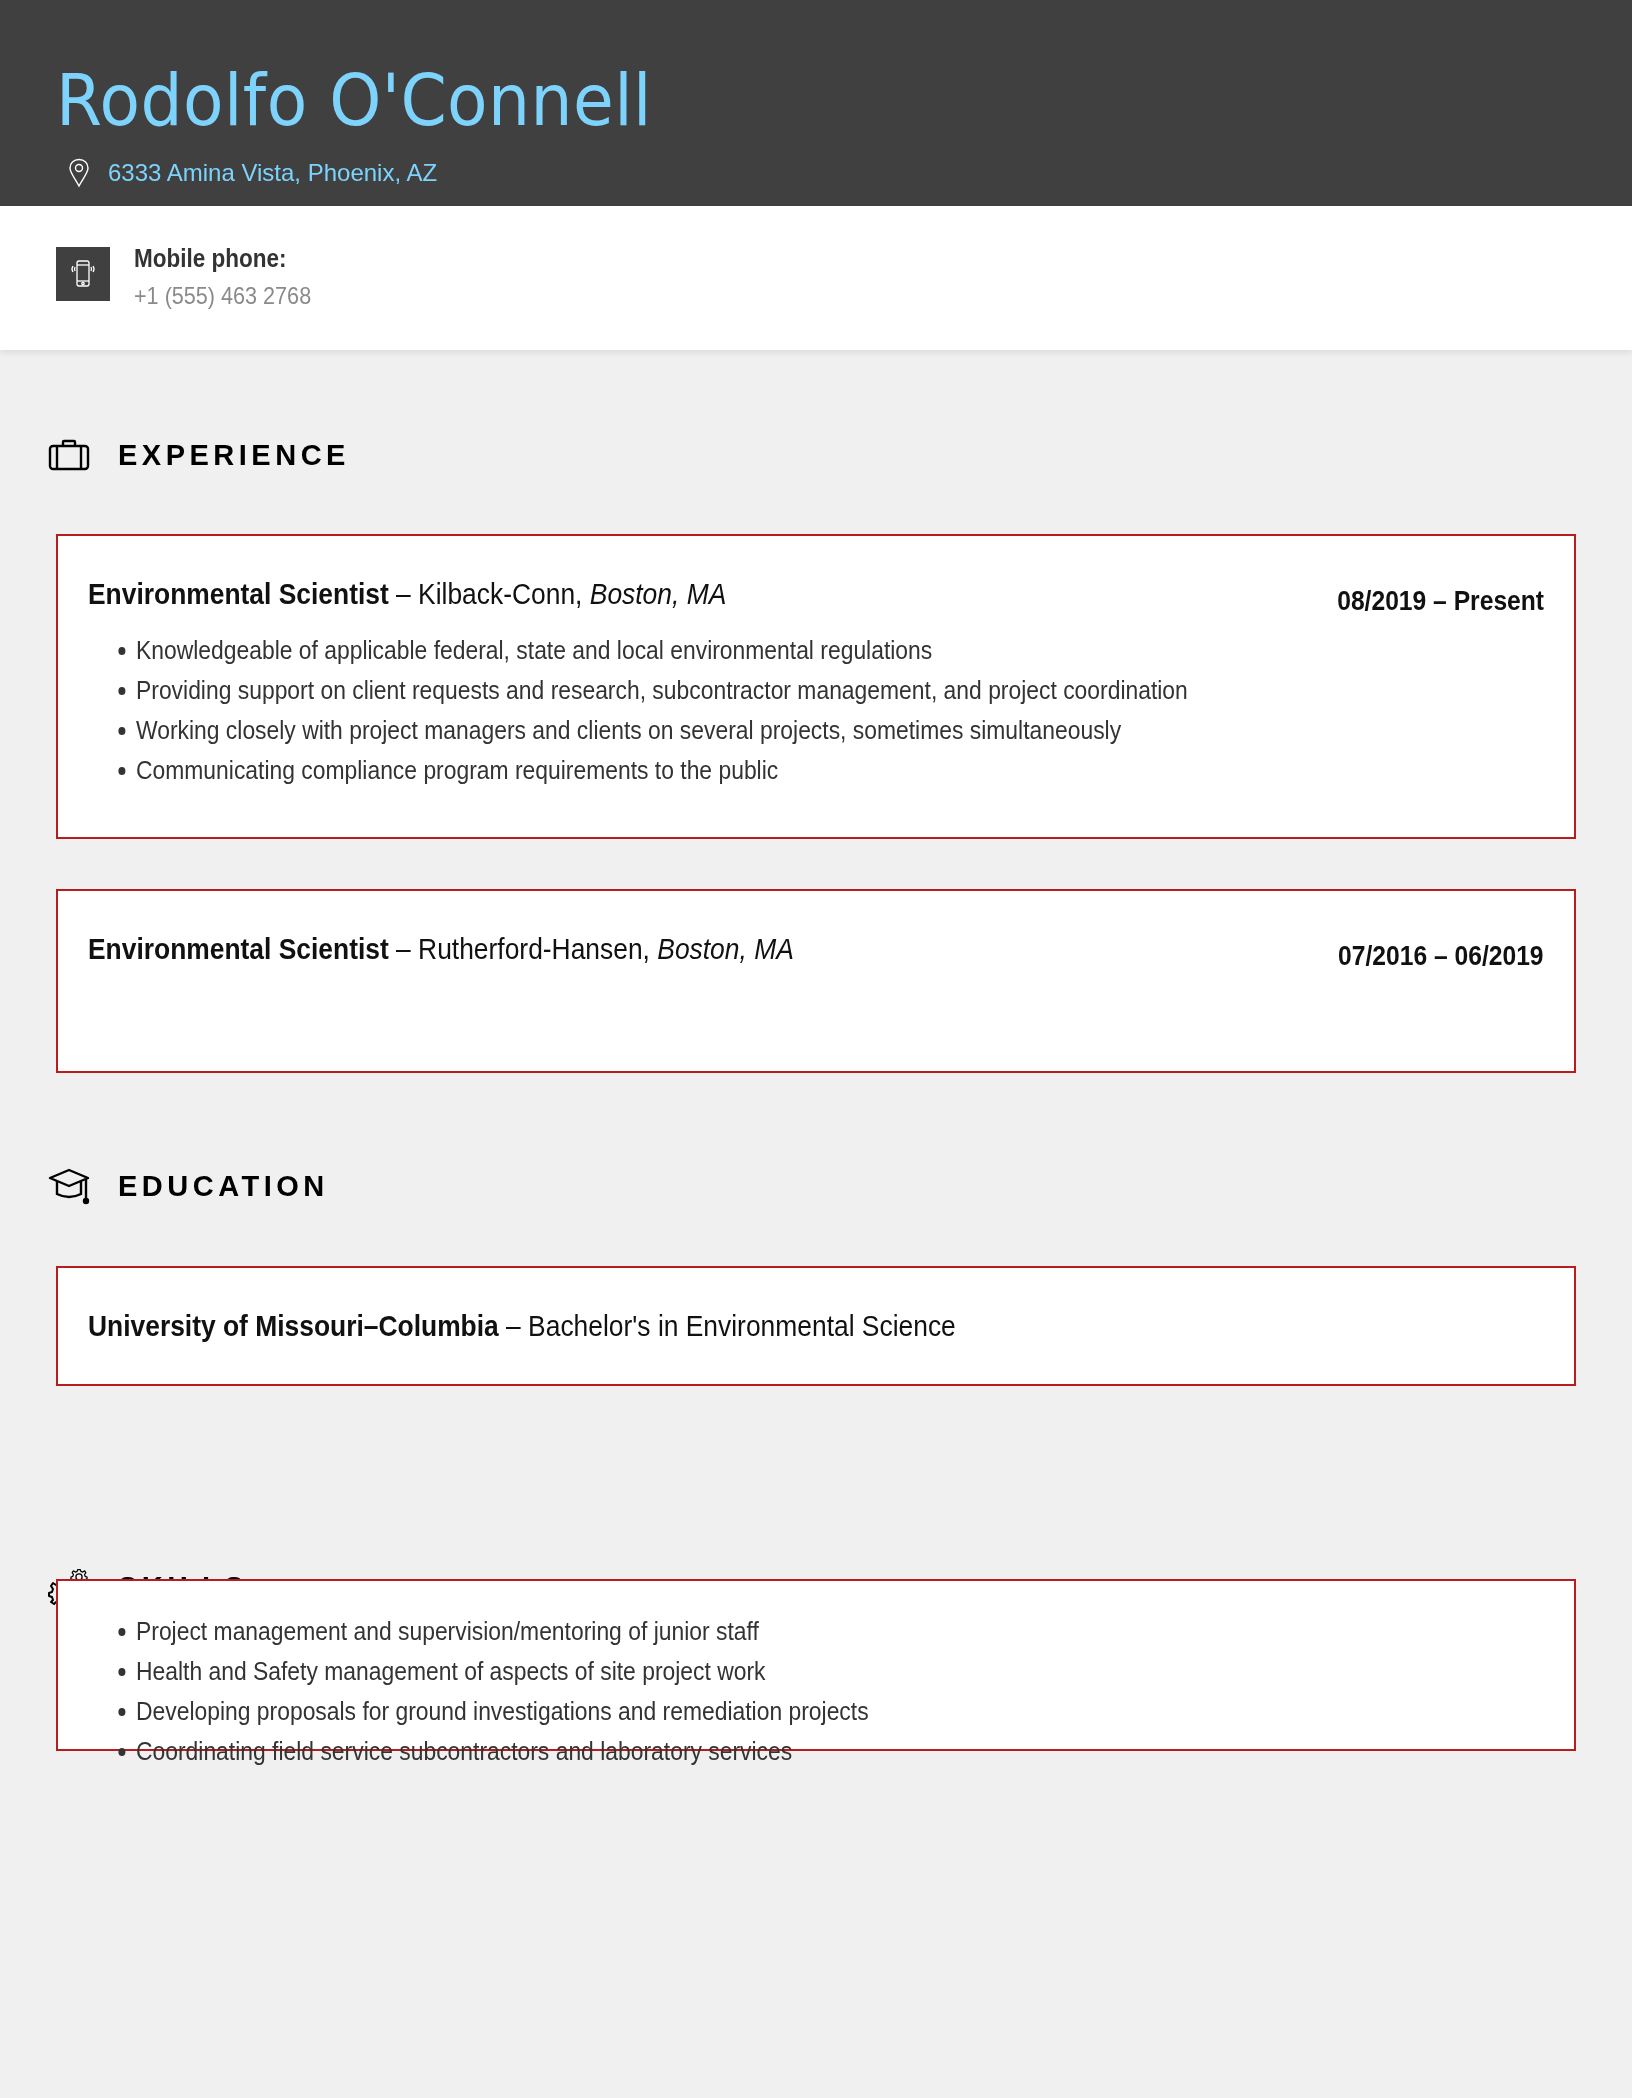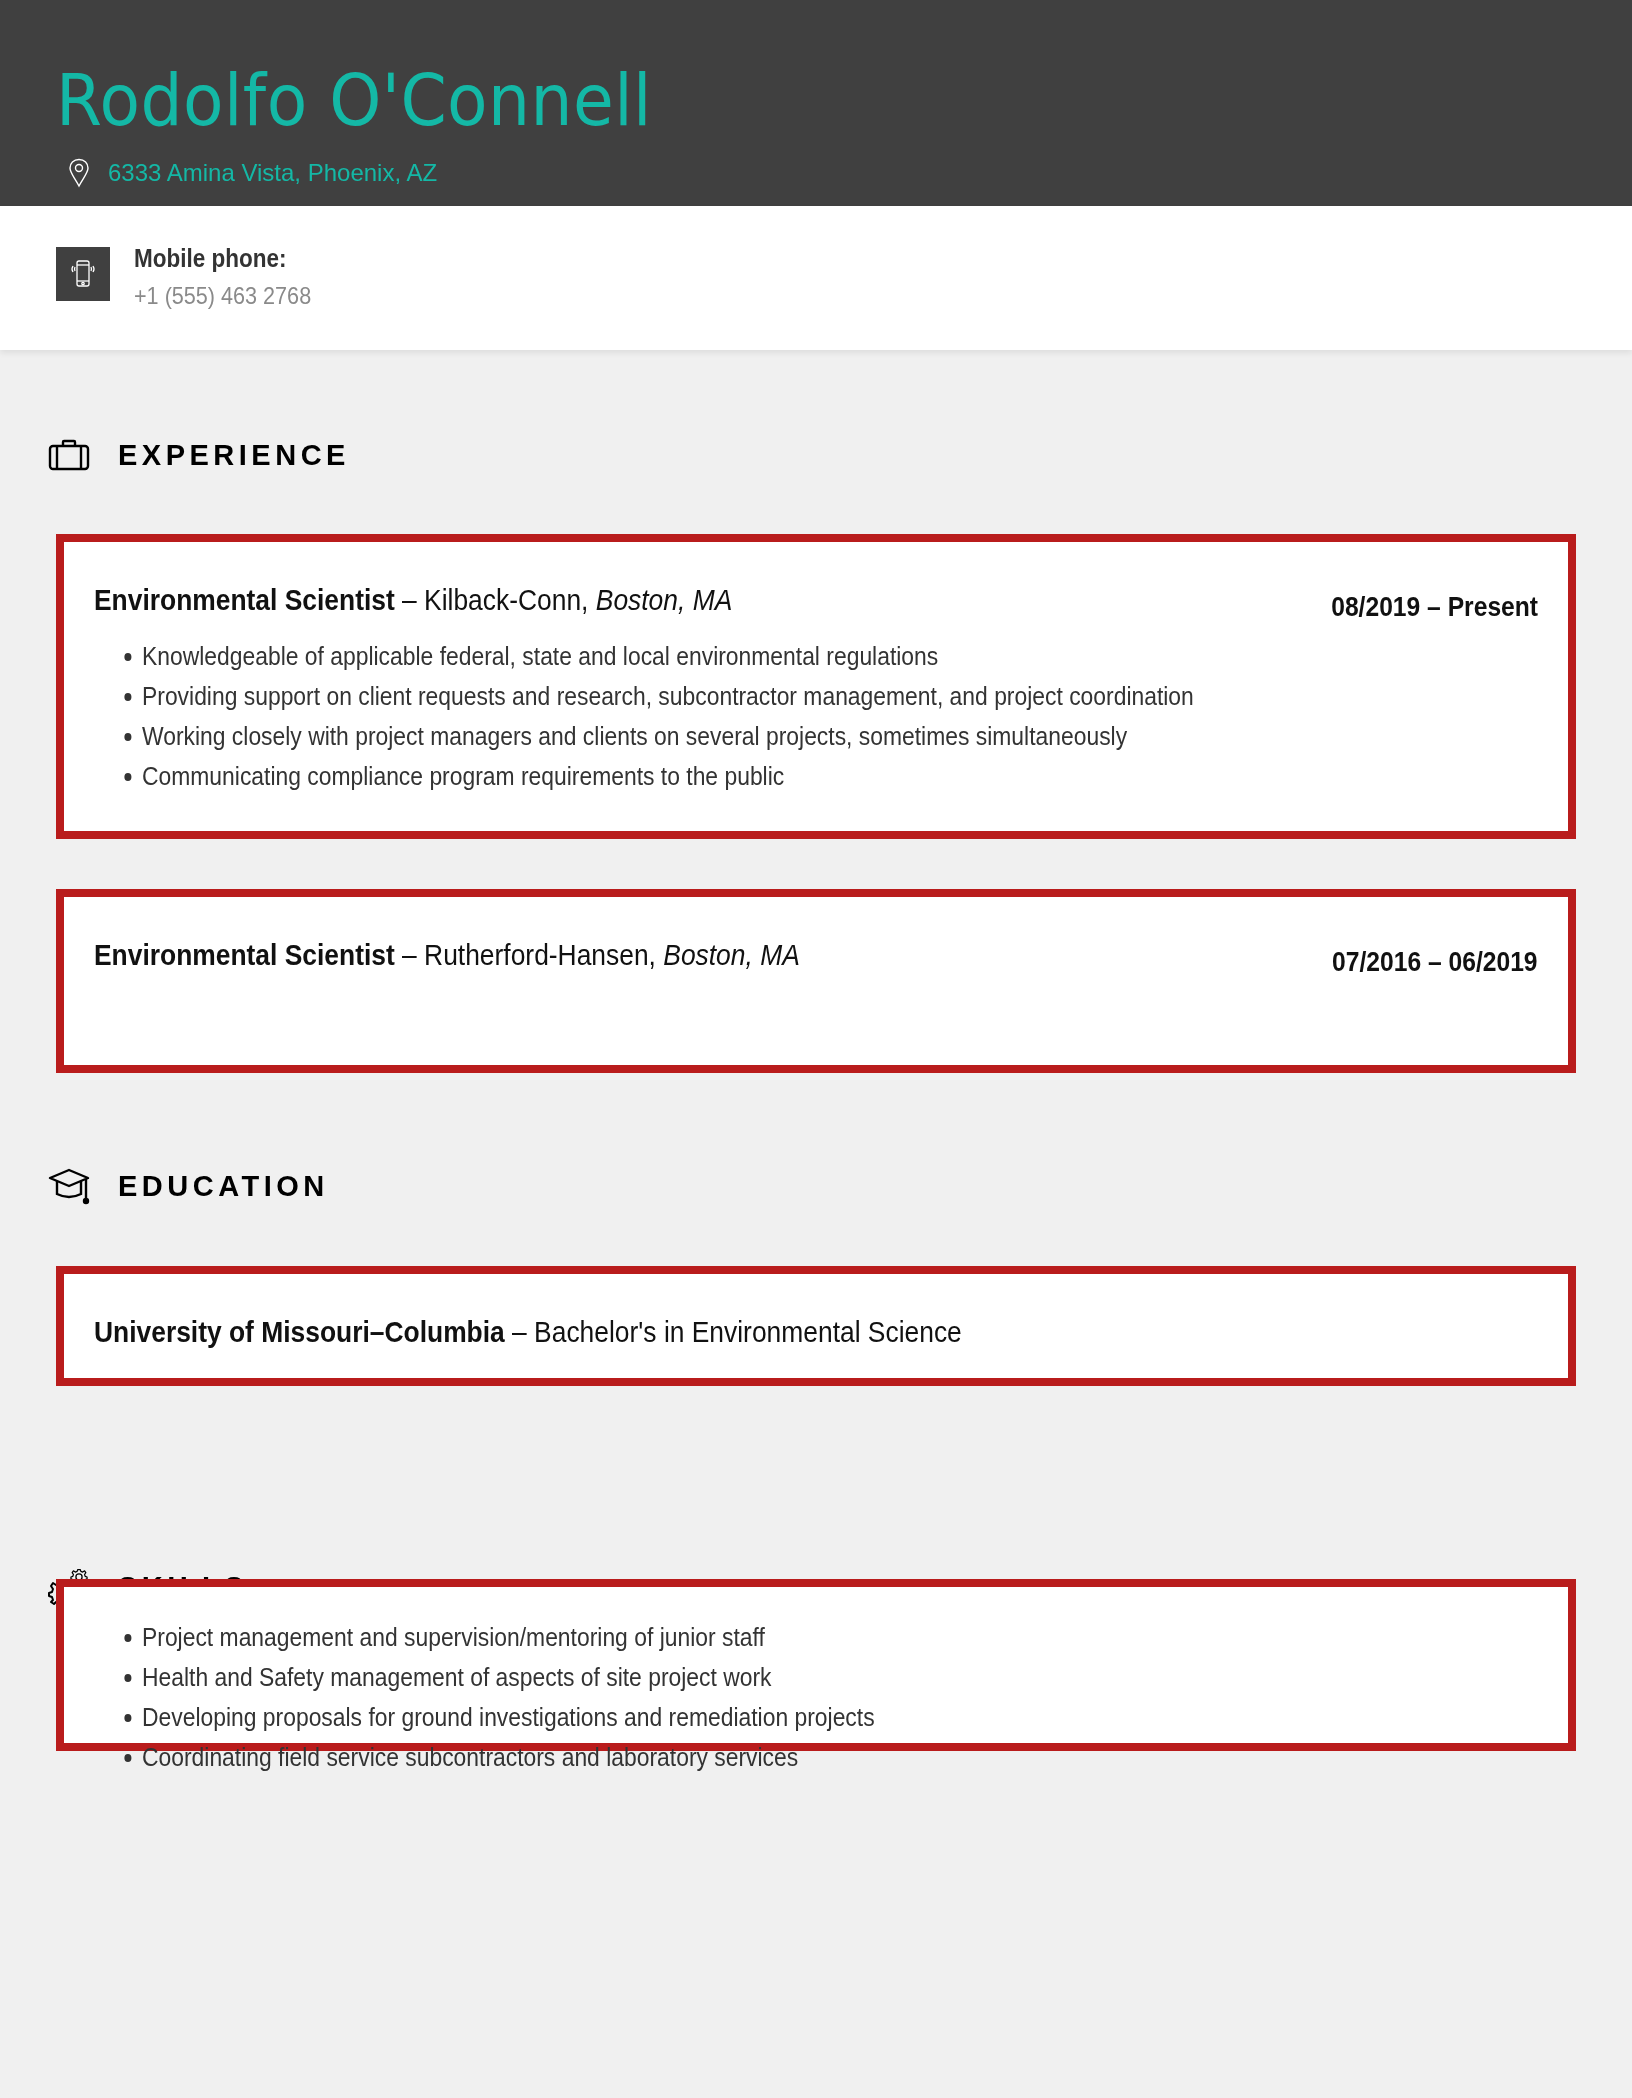--- a/index.html
+++ b/index.html
@@ -1,33 +1,33 @@
 <!DOCTYPE html>
 <html><head>
 <meta charset="utf-8">
 <style>
   * { box-sizing: border-box; margin: 0; padding: 0; }
   html, body { width: 1632px; height: 2098px; background: #f0f0f0; overflow: hidden; }
   body { font-family: "Liberation Sans", "DejaVu Sans", sans-serif; color: #111; position: relative; }
 
-  .header { position: absolute; left: 0; top: 0; width: 1632px; height: 206px; background: #404040; color: #14b8a6; }
+  .header { position: absolute; left: 0; top: 0; width: 1632px; height: 206px; background: #404040; color: #7dd3fc; }
   .name { position: absolute; left: 56px; top: 58px; font-size: 72px; font-weight: 300; letter-spacing: 0.5px; line-height: 84px; white-space: nowrap; font-family: "DejaVu Sans", sans-serif; font-weight: normal; transform: scaleX(0.92); transform-origin: left; }
   .address { position: absolute; left: 68px; top: 156px; display: flex; align-items: center; font-size: 24px; line-height: 34px; white-space: nowrap; }
   .address .pin { width: 28px; height: 34px; margin-right: 12px; display: flex; align-items: center; }
 
   .contact { position: absolute; left: 0; top: 206px; width: 1632px; height: 144px; background: #fff; box-shadow: 0 3px 6px rgba(0,0,0,0.08); }
   .phone-icon { position: absolute; left: 56px; top: 247px; width: 54px; height: 54px; background: #404040; display: flex; align-items: center; justify-content: center; }
   .phone-label { position: absolute; left: 134px; top: 242px; font-size: 25px; line-height: 32px; color: #333; font-weight: bold; white-space: nowrap; transform: scaleX(0.9); transform-origin: left; }
   .phone-value { position: absolute; left: 134px; top: 280px; font-size: 24px; line-height: 32px; color: #8a8a8a; white-space: nowrap; transform: scaleX(0.9); transform-origin: left; }
 
   .section-head { position: absolute; left: 46px; display: flex; align-items: center; }
   .section-head .icon { width: 46px; height: 46px; display: flex; align-items: center; justify-content: center; }
   .section-head .title { margin-left: 26px; font-size: 29px; font-weight: bold; letter-spacing: 4.5px; color: #000000; line-height: 40px; }
 
-  .card { position: absolute; left: 56px; width: 1520px; background: #fff; border: 8px solid #b91c1c; }
+  .card { position: absolute; left: 56px; width: 1520px; background: #fff; border: 2px solid #b91c1c; }
   .card-head { position: absolute; left: 30px; right: 30px; display: flex; justify-content: space-between; align-items: baseline; }
   .role { font-size: 30px; line-height: 40px; white-space: nowrap; transform: scaleX(0.88); transform-origin: left; }
   .role .job { font-weight: bold; color: #111; }
   .role .sep, .role .company { color: #111; }
   .role .loc { font-style: italic; color: #111; }
   .dates { font-size: 28px; line-height: 40px; font-weight: bold; color: #111; white-space: nowrap; transform: scaleX(0.88); transform-origin: right; position: relative; top: 6px; }
 
   ul.bullets { position: absolute; left: 78px; list-style: none; }
   ul.bullets li { position: relative; font-size: 26px; line-height: 40px; color: #333; white-space: nowrap; padding-left: 0; transform: scaleX(0.88); transform-origin: left; }
   ul.bullets li::before { content: ""; position: absolute; left: -20px; top: 17px; width: 8px; height: 8px; border-radius: 50%; background: #333; }

